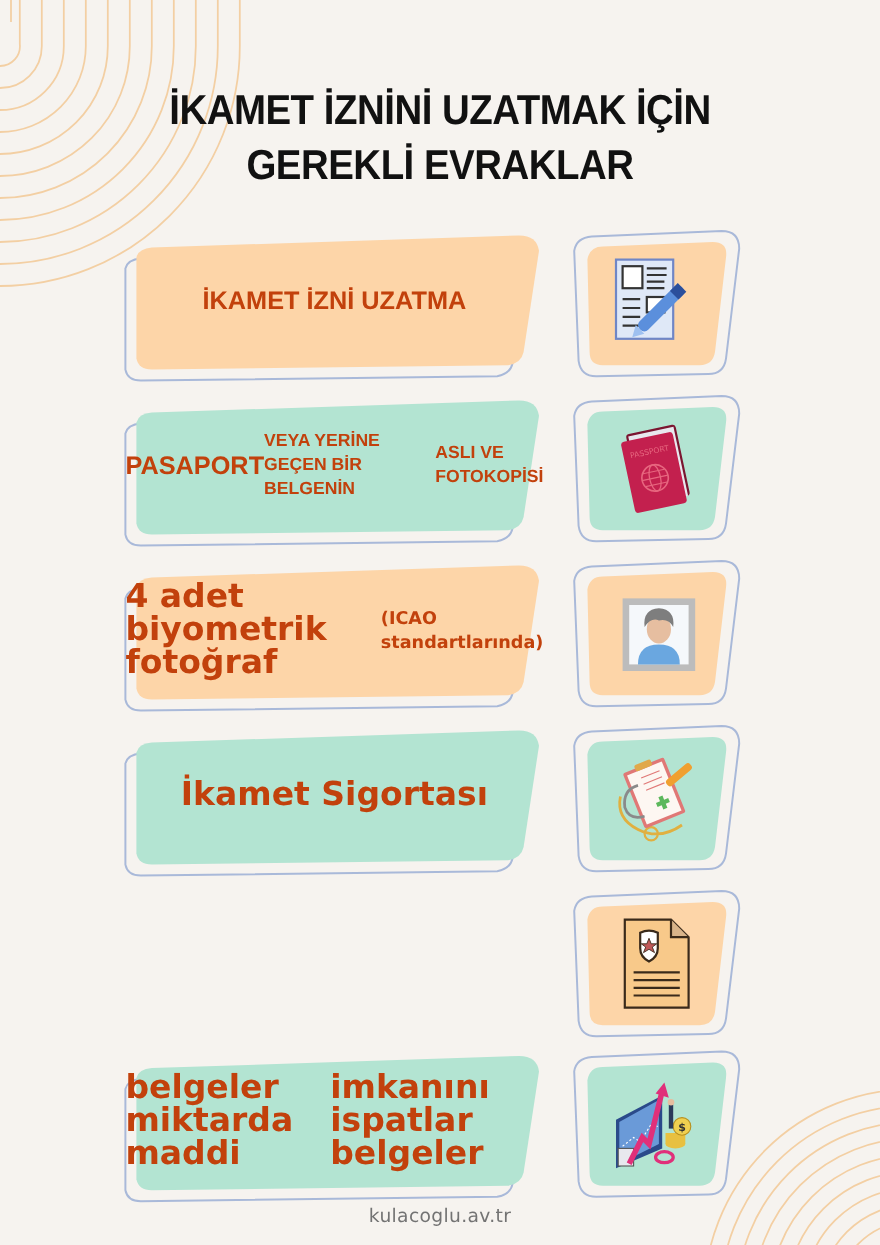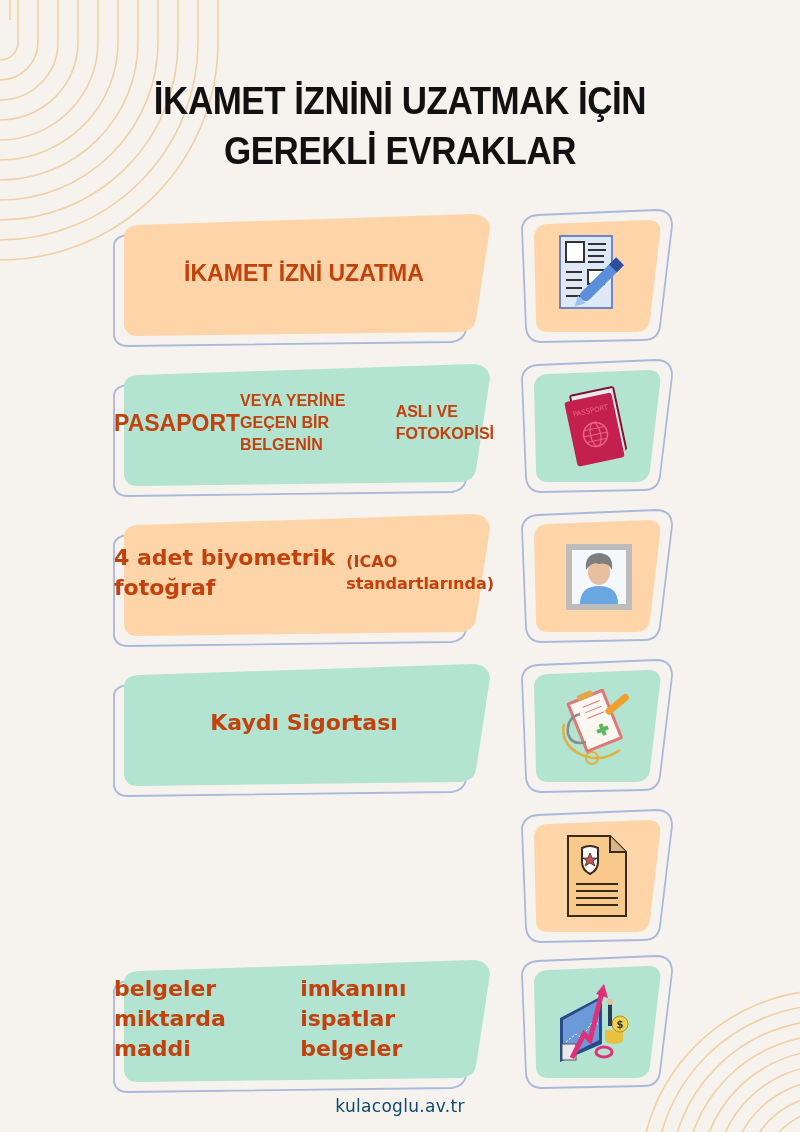--- a/index.html
+++ b/index.html
@@ -27,27 +27,27 @@
   .icon-card { position: absolute; left: 508px; top: 0; width: 168px; height: 140px; }
   .shape { position: absolute; left: 0; top: 0; }
   .card-text {
     position: absolute; left: 10px; top: 6px; width: 380px; height: 118px;
     display: flex; flex-direction: row; align-items: center; justify-content: center;
     color: #c2410c;
     font-family: "DejaVu Sans", sans-serif; font-weight: bold;
   }
   .upper { font-family: "Liberation Sans", sans-serif; font-weight: bold; }
   .t-lg { font-size: 23px; line-height: 34px; }
-  .t-md { font-size: 22px; line-height: 30px; }
+  .t-md { font-size: 30px; line-height: 30px; }
   .t-sm { font-size: 16px; line-height: 22px; }
   .icon-svg { position: absolute; left: 40px; top: 25px; }
   .footer {
     position: absolute; left: 0; width: 800px; top: 1096px;
     text-align: center; font-family: "DejaVu Sans", sans-serif;
-    font-size: 17px; color: #0c4a6e; letter-spacing: 0.3px;
+    font-size: 17px; color: #737373; letter-spacing: 0.3px;
   }
 </style>
 </head>
 <body>
 
 <svg class="bg-arcs" width="800" height="1132" viewBox="0 0 800 1132">
   <g fill="none" stroke="#f3cfa3" stroke-width="1.6">
 
     <path d="M10 -10 V20 A0 0 0 0 0 10 20"></path>
     <path d="M0 60 A18 18 0 0 0 18 40 V-10"></path>
@@ -180,21 +180,21 @@
   </div>
 </div>
 
 <div class="row" style="top:658px;">
   <div class="text-card">
     <svg class="shape" width="400" height="140" viewBox="0 0 400 140">
       <path d="M20 28 Q22 20 34 19 L368 8 Q384 8 386 22 L372 114 Q370 124 358 126 L34 130 Q22 130 20 120 Z" fill="none" stroke="#a9b9d9" stroke-width="1.8" transform="translate(-10,8)"></path>
       <path d="M20 28 Q22 20 34 19 L368 8 Q384 8 386 22 L372 114 Q370 124 358 126 L34 130 Q22 130 20 120 Z" fill="#b3e4d2" transform="translate(0,-2)"></path>
     </svg>
     <div class="card-text">
-      <div class="t-md">Kaydı Sigortası</div>
+      <div class="t-md">İkamet Sigortası</div>
     </div>
   </div>
   <div class="icon-card">
     <svg class="shape" width="168" height="140" viewBox="0 0 168 140">
       <path d="M14 20 Q16 8 30 7 L148 2 Q164 2 164 18 L152 118 Q150 132 136 132 L34 134 Q20 134 18 120 Z" fill="none" stroke="#a9b9d9" stroke-width="1.8"></path>
       <path d="M26 28 Q28 16 40 16 L140 12 Q154 12 152 26 L142 112 Q140 124 128 124 L40 124 Q28 124 28 112 Z" fill="#b3e4d2"></path>
     </svg>
     <svg class="icon-svg" width="90" height="90" viewBox="0 0 90 90" style="left:42px;top:26px;">
       <path d="M14 40 Q10 60 30 70 Q50 80 70 66" fill="none" stroke="#e0b040" stroke-width="2.5"></path>
       <circle cx="42" cy="74" r="6" fill="none" stroke="#e0b040" stroke-width="2"></circle>

